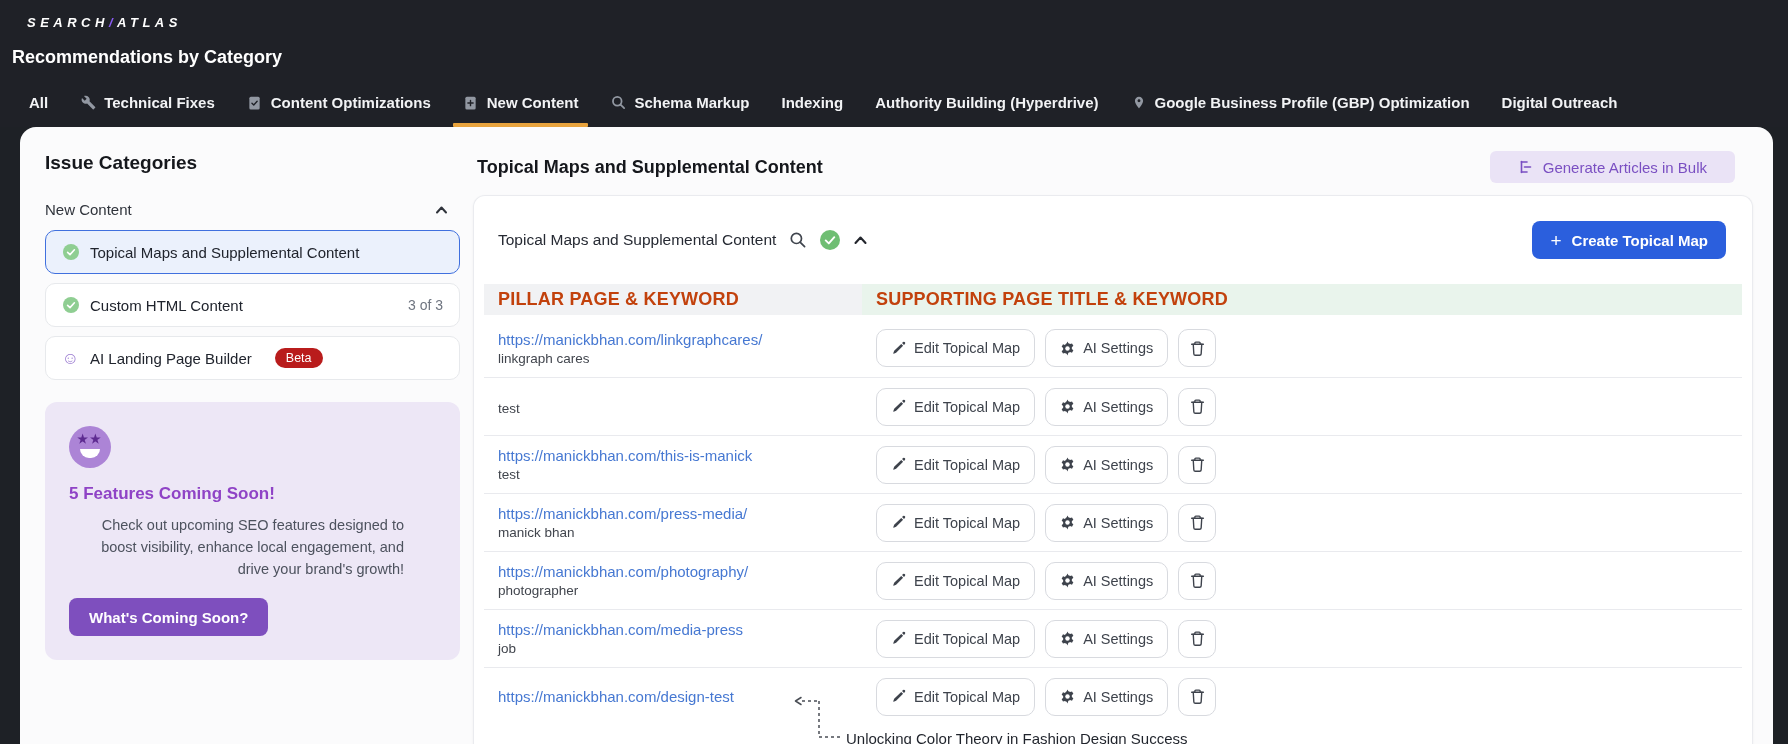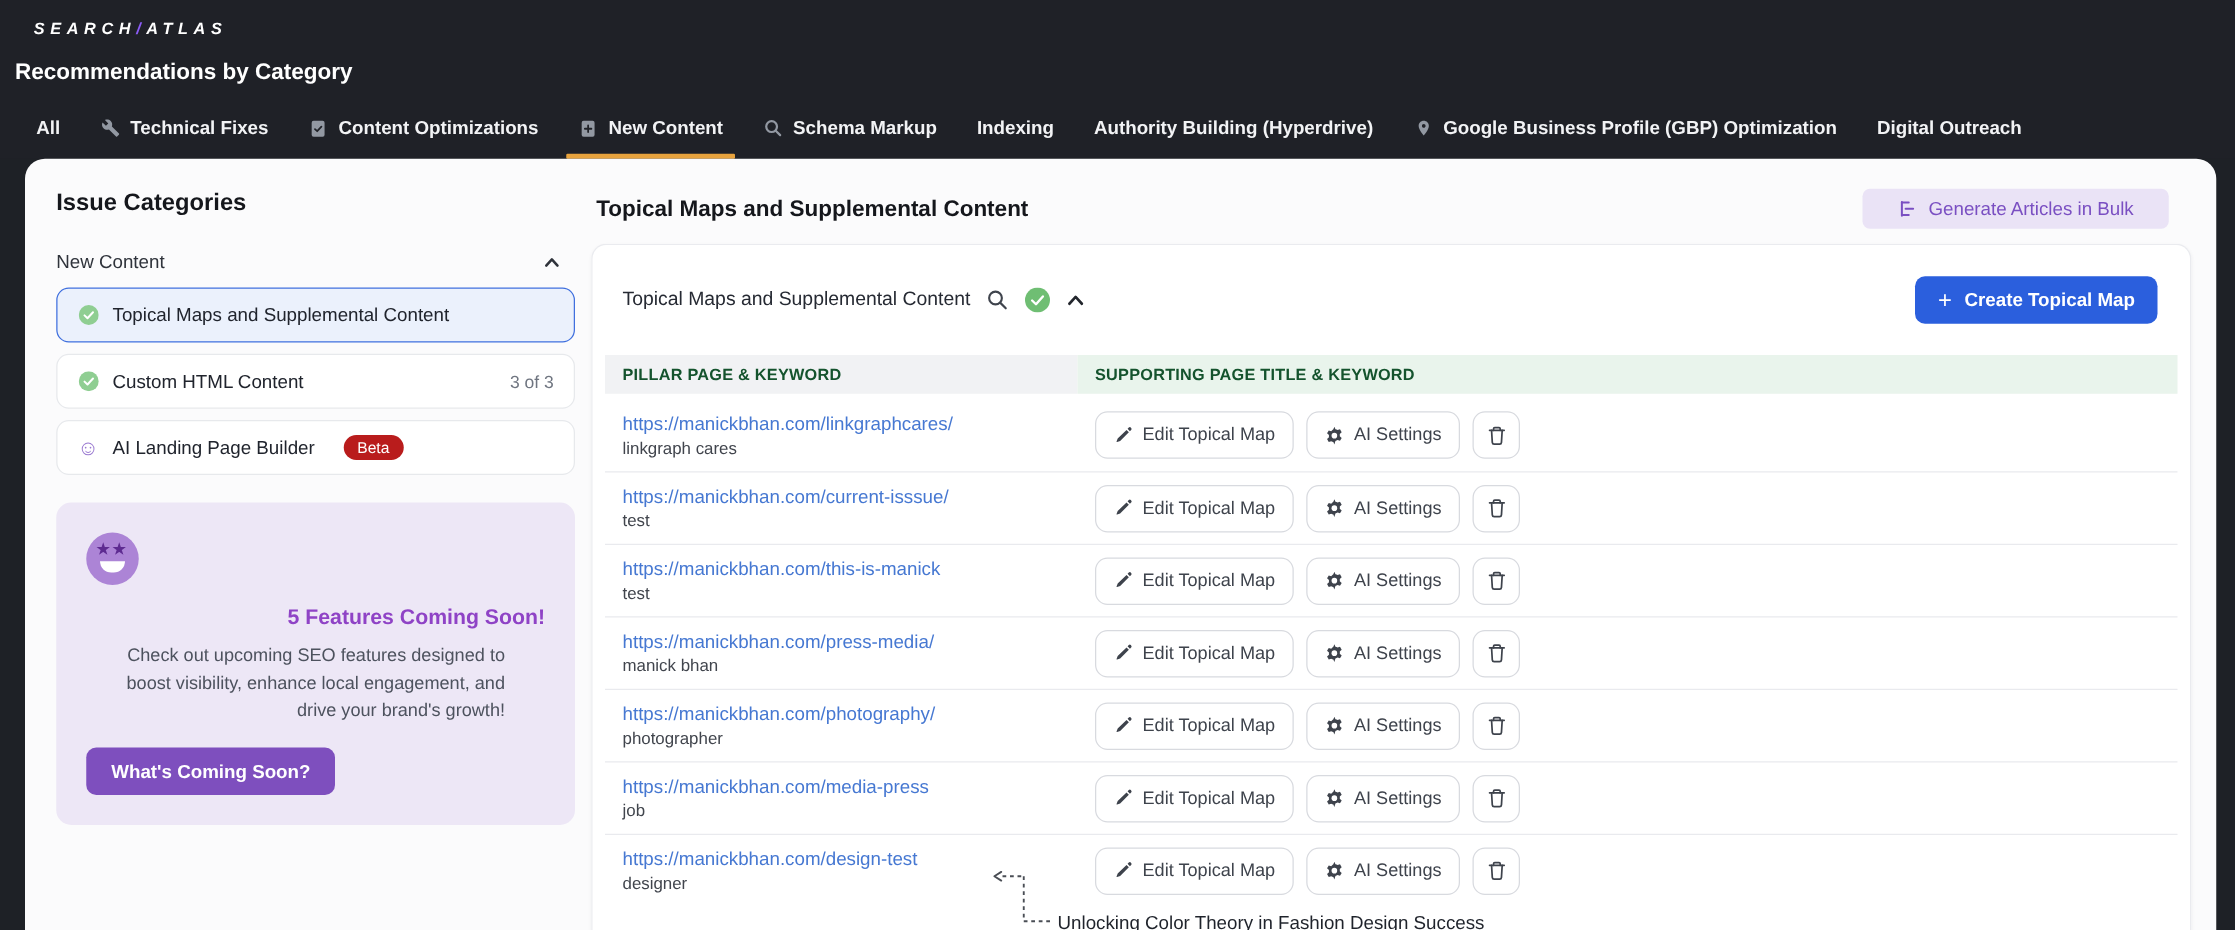--- a/index.html
+++ b/index.html
@@ -40,21 +40,21 @@
   .s-icon { display:flex; width:17px; height:17px; align-items:center; justify-content:center; flex:none; }
   .smiley { color:#9B7BD1; font-size:17px; line-height:1; }
   
   .promo { margin-top:22px; background:#EDE7F6; border-radius:12px; padding:24px; }
   .promo-avatar { width:42px; height:42px; border-radius:50%; background:#AC84D6;
                   position:relative; margin-bottom:16px; }
   .promo-avatar .eyes { position:absolute; top:6px; left:0; width:100%; text-align:center;
                         color:#5E2B91; font-size:12px; letter-spacing:2px; font-weight:700; }
   .promo-avatar .smile { position:absolute; left:11px; top:23px; width:20px; height:9px;
                          border-radius:0 0 18px 18px; background:#FFFFFF; }
-  .promo-title { margin:0 0 10px 0; font-size:17px; font-weight:700; color:#8F43C6;text-align:right; }
+  .promo-title { margin:0 0 10px 0; font-size:17px; font-weight:700; color:#8F43C6; }
   .promo-body { margin:0 0 18px 0; font-size:14.5px; line-height:22px; color:#4D525E; width:335px;text-align:right; }
   .promo-btn { height:38px; padding:0 20px; background:#7E4FBE; border:none; border-radius:8px;
                color:#FFFFFF; font-size:15px; font-weight:600; font-family:inherit; cursor:pointer; }
   
   .main { position:absolute; left:453px; top:24px; width:1280px; bottom:0; }
   .main-head { display:flex; align-items:center; justify-content:space-between;
                height:32px; margin-bottom:12px; padding-left:4px; }
   .main-title { font-size:18px; font-weight:700; color:#15171C; }
   .bulk-btn { height:32px; display:flex; align-items:center; gap:9px; padding:0 28px; margin-right:18px;
               background:#EAE3F6; border:none; border-radius:6px; color:#7A4FC2; font-size:15px;
@@ -67,21 +67,21 @@
   .card-head-left { display:flex; align-items:center; gap:13px; }
   .card-title { font-size:15.5px; color:#262A33; }
   .hicon { display:flex; align-items:center; justify-content:center; cursor:pointer; }
   .create-btn { height:38px; display:flex; align-items:center; gap:10px; padding:0 18px;
                 background:#2B5FDD; border:none; border-radius:8px; color:#FFFFFF;
                 font-size:15px; font-weight:700; font-family:inherit; cursor:pointer; }
   .create-btn .plus { font-size:19px; font-weight:400; line-height:1; }
   
   .table { margin:0 10px; }
   .thead { display:flex; height:31px; }
-  .th { font-size:13px; font-weight:700; color:#14532d; letter-spacing:.2px; line-height:31px;
+  .th { font-size:18px; font-weight:700; color:#c2410c; letter-spacing:.2px; line-height:31px;
         padding:0 14px; white-space:nowrap; }
   .th.pillar { width:378px; flex:none; background:#F1F2F4; }
   .th.supporting { flex:1; background:#E9F4EC; }
   .tbody { margin-top:4px; }
   .row { display:flex; align-items:center; height:58px; }
   .row + .row { border-top:1px solid #E9EAEE; }
   .cell-pillar { width:378px; flex:none; padding-left:14px; }
   .url { font-size:15px; color:#4678D2; text-decoration:none; display:block; }
   .keyword { font-size:13.5px; color:#41454D; margin-top:3px; }
   .cell-actions { flex:1; display:flex; align-items:flex-start; gap:10px; padding-left:14px; }
@@ -298,21 +298,20 @@
                       <path d="M2.5 4h11"></path>
                       <path d="M5.5 4V2.9a.9.9 0 0 1 .9-.9h3.2a.9.9 0 0 1 .9.9V4"></path>
                       <path d="M4 4l.55 9.1a1.4 1.4 0 0 0 1.4 1.3h4.1a1.4 1.4 0 0 0 1.4-1.3L12 4"></path>
                     </svg>
         </span>
       </button>
     </div>
   </div>
             <div class="row">
     <div class="cell-pillar">
-      <a href="#" class="url">https://manickbhan.com/current-isssue/</a>
       <div class="keyword">test</div>
     </div>
     <div class="cell-actions">
       <button class="act-btn">
         <span class="b-icon">
           <svg width="15" height="15" viewBox="0 0 16 16" fill="#3E434C">
                       <path d="M12.85 1.15a1.2 1.2 0 0 1 1.7 0l.3.3a1.2 1.2 0 0 1 0 1.7l-1.05 1.05-2-2 1.05-1.05zM10.9 3.1l2 2-7.45 7.45-2.55.95a.4.4 0 0 1-.5-.5l.95-2.55L10.9 3.1z"></path>
                     </svg>
         </span>
         <span>Edit Topical Map</span>
@@ -469,21 +468,20 @@
                       <path d="M5.5 4V2.9a.9.9 0 0 1 .9-.9h3.2a.9.9 0 0 1 .9.9V4"></path>
                       <path d="M4 4l.55 9.1a1.4 1.4 0 0 0 1.4 1.3h4.1a1.4 1.4 0 0 0 1.4-1.3L12 4"></path>
                     </svg>
         </span>
       </button>
     </div>
   </div>
             <div class="row">
     <div class="cell-pillar">
       <a href="#" class="url">https://manickbhan.com/design-test</a>
-      <div class="keyword">designer</div>
     </div>
     <div class="cell-actions">
       <button class="act-btn">
         <span class="b-icon">
           <svg width="15" height="15" viewBox="0 0 16 16" fill="#3E434C">
                       <path d="M12.85 1.15a1.2 1.2 0 0 1 1.7 0l.3.3a1.2 1.2 0 0 1 0 1.7l-1.05 1.05-2-2 1.05-1.05zM10.9 3.1l2 2-7.45 7.45-2.55.95a.4.4 0 0 1-.5-.5l.95-2.55L10.9 3.1z"></path>
                     </svg>
         </span>
         <span>Edit Topical Map</span>
       </button>

